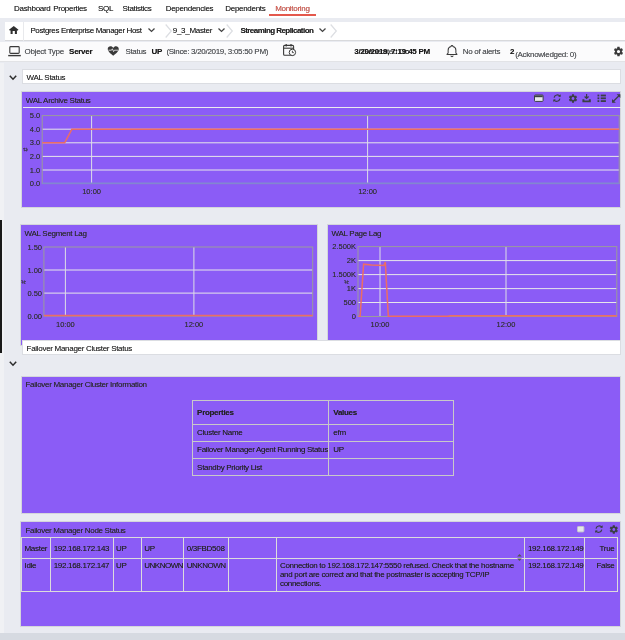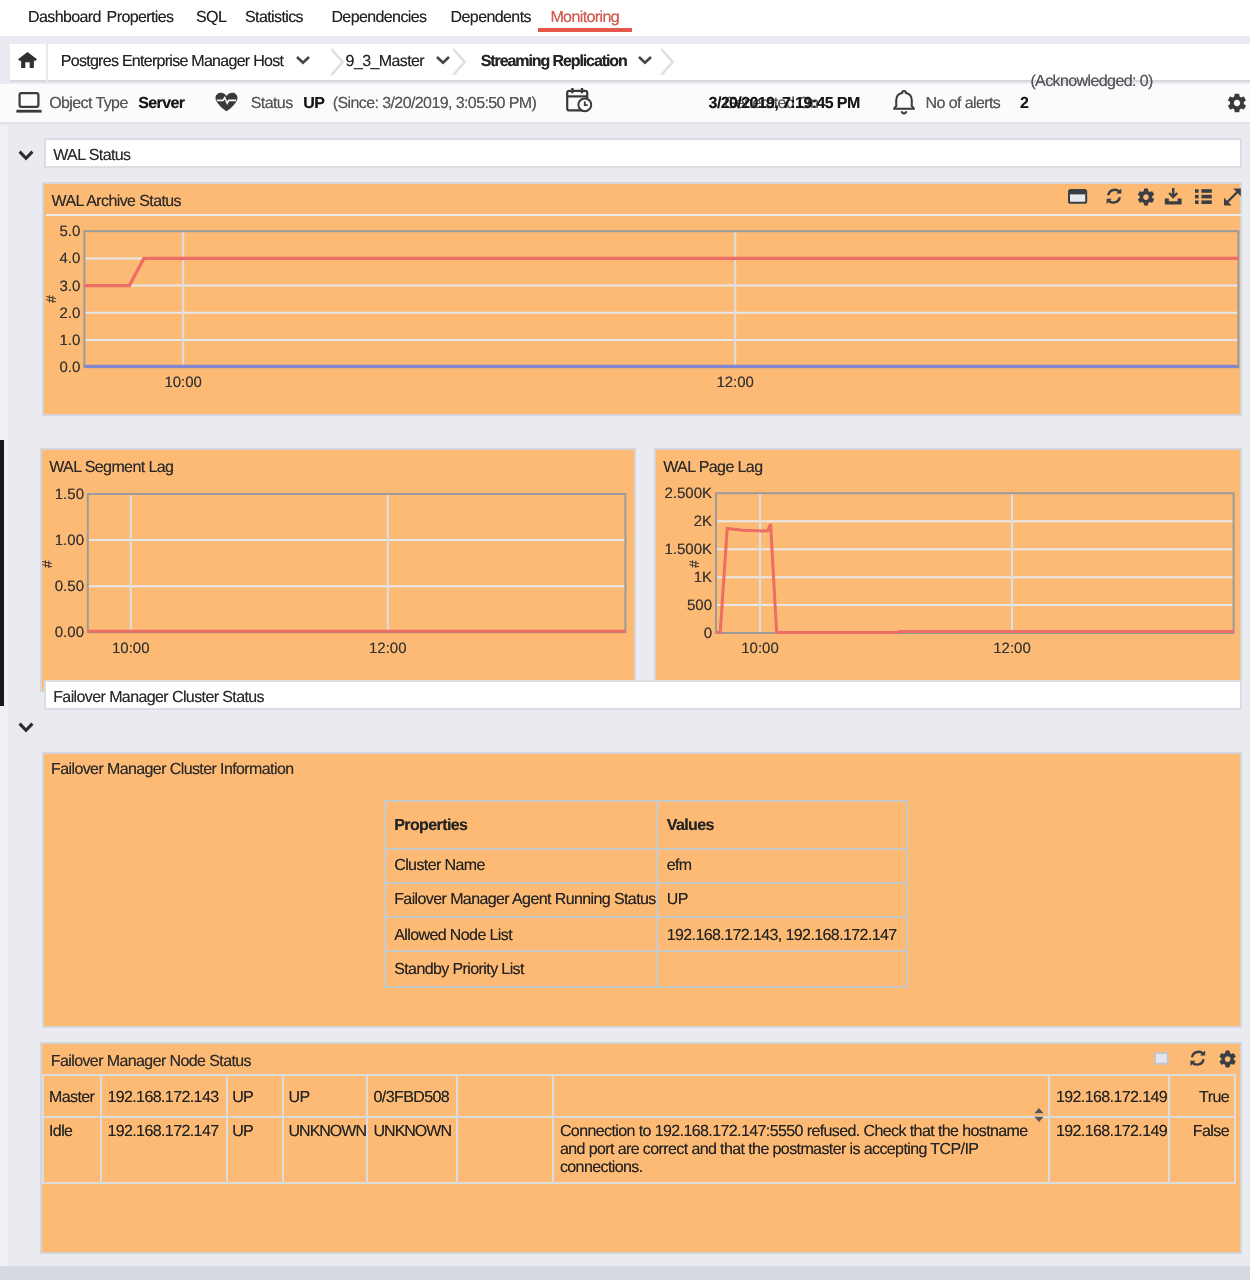--- a/index.html
+++ b/index.html
@@ -1,19 +1,19 @@
 <!DOCTYPE html>
 <html><head>
 <meta charset="utf-8">
 <style>
 * { margin:0; padding:0; box-sizing:border-box; }
 html,body { width:625px; height:640px; }
 body { font-family:"Liberation Sans", sans-serif; background:#e9ebf1; position:relative; overflow:hidden; color:#232323; font-size:8px; letter-spacing:-0.3px; text-shadow:0 0 0.3px rgba(35,35,35,0.55); }
 .abs { position:absolute; }
-.panel { position:absolute; background:#fdba74; border:1px solid #d4d6db; }
+.panel { position:absolute; background:#8b5cf6; border:1px solid #d4d6db; }
 .ptitle { position:absolute; left:4px; top:3.5px; font-size:8px; color:#2b2b2b; white-space:nowrap; }
 .sechdr { position:absolute; left:21.5px; width:599.5px; background:#fff; border:1px solid #dbdde2; height:15px; }
 .sechdr .txt { position:absolute; left:4.1px; top:3px; font-size:8px; color:#2b2b2b; }
 .gray { color:#53565a; }
 .b { font-weight:bold; color:#161616; }
 .t { position:absolute; white-space:nowrap; }
 svg { position:absolute; overflow:visible; }
 svg text { letter-spacing:0; }
 </style>
 </head>
@@ -78,21 +78,21 @@
   <path d="M9.4 6.8 L9.4 8.6 L10.8 8.6" stroke="#3a3a3a" stroke-width="0.9" fill="none"></path>
 </svg>
 <div class="t gray" style="top:47px;left:314px;margin-left:48px;">Generated On</div>
 <div class="t b" style="top:47px;left:354.3px;">3/20/2019, 7:19:45 PM</div>
 <svg style="left:446px;top:45px;" width="12" height="12" viewBox="0 0 12 13">
   <path d="M6 0.6 C6.6 0.6 7 1 7 1.6 C9 2 10.2 3.6 10.2 5.6 L10.2 8.6 L11.4 10.2 L0.6 10.2 L1.8 8.6 L1.8 5.6 C1.8 3.6 3 2 5 1.6 C5 1 5.4 0.6 6 0.6 Z" fill="none" stroke="#3a3a3a" stroke-width="1.1" stroke-linejoin="round"></path>
   <path d="M4.7 11.5 C4.9 12.3 5.4 12.7 6 12.7 C6.6 12.7 7.1 12.3 7.3 11.5" fill="none" stroke="#3a3a3a" stroke-width="1.1"></path>
 </svg>
 <div class="t gray" style="top:47px;left:462.8px;">No of alerts</div>
 <div class="t b" style="top:47px;left:510px;">2</div>
-<div class="t gray" style="top:36px;left:515.2px;">(Acknowledged: 0)</div>
+<div class="t gray" style="top:50px;left:515.2px;">(Acknowledged: 0)</div>
 <svg style="left:612.5px;top:45.7px;" width="11" height="11" viewBox="0 0 24 24">
   <path fill="#3a3a3a" d="M19.4 13c0-.3.1-.6.1-1s0-.7-.1-1l2.1-1.7c.2-.2.3-.5.1-.7l-2-3.5c-.1-.2-.4-.3-.6-.2l-2.5 1c-.5-.4-1.1-.7-1.7-1l-.4-2.6c0-.2-.2-.4-.5-.4h-4c-.2 0-.4.2-.5.4l-.4 2.6c-.6.3-1.2.6-1.7 1l-2.5-1c-.2-.1-.5 0-.6.2l-2 3.5c-.1.2-.1.5.1.7L4.5 11c0 .3-.1.6-.1 1s0 .7.1 1l-2.1 1.7c-.2.2-.3.5-.1.7l2 3.5c.1.2.4.3.6.2l2.5-1c.5.4 1.1.7 1.7 1l.4 2.6c0 .2.2.4.5.4h4c.2 0 .4-.2.5-.4l.4-2.6c.6-.3 1.2-.6 1.7-1l2.5 1c.2.1.5 0 .6-.2l2-3.5c.1-.2.1-.5-.1-.7L19.4 13zM12 15.5c-1.9 0-3.5-1.6-3.5-3.5s1.6-3.5 3.5-3.5 3.5 1.6 3.5 3.5-1.6 3.5-3.5 3.5z"></path>
 </svg>
 
 <div class="sechdr" style="top:68.7px;">
     <span class="txt">WAL Status</span>
   </div>
 <svg style="left:8.8px;top:75.3px;" width="8" height="5.5">
     <path d="M0.8 0.8 L4 4.2 L7.2 0.8" stroke="#2c2c2c" stroke-width="1.5" fill="none"></path>
   </svg>
@@ -232,24 +232,20 @@
     <td class="cc" style="width:135.8px;font-weight:bold;">Properties</td>
     <td class="cc" style="width:125px;font-weight:bold;">Values</td>
   </tr>
   <tr style="height:17.3px;">
         <td class="cc">Cluster Name</td>
         <td class="cc">efm</td>
       </tr>
   <tr style="height:17.3px;">
         <td class="cc">Failover Manager Agent Running Status</td>
         <td class="cc">UP</td>
-      </tr>
-  <tr style="height:17.3px;">
-        <td class="cc">Allowed Node List</td>
-        <td class="cc">192.168.172.143, 192.168.172.147</td>
       </tr>
   <tr style="height:17.3px;">
         <td class="cc">Standby Priority List</td>
         <td class="cc"></td>
       </tr>
 </tbody>
   </table>
 
 <div class="panel" style="left:20.4px;top:521px;width:600.6px;height:106px;">
   <span class="ptitle">Failover Manager Node Status</span>

